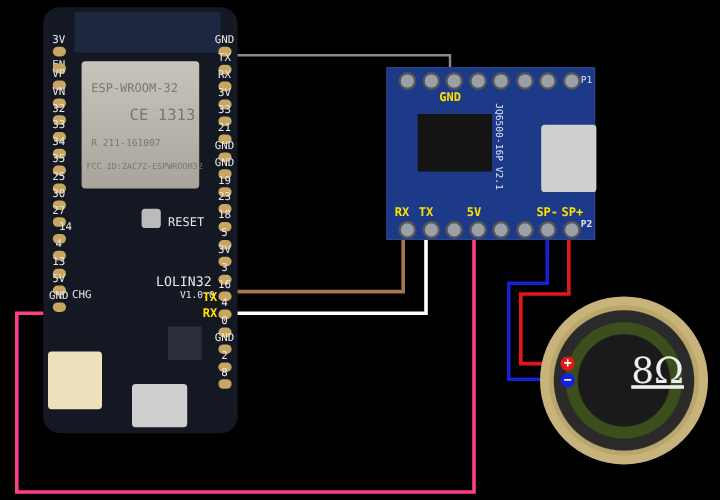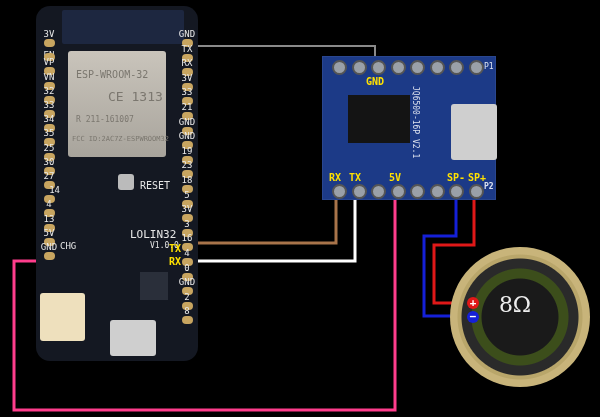--- a/index.html
+++ b/index.html
@@ -17,21 +17,21 @@
   #jst{left:40px;top:293px;width:45px;height:48px;background:#eee0bd;border-radius:3px;}
   #usb1{left:110px;top:320px;width:46px;height:36px;background:#cfcfcf;border-radius:3px;}
   #chip{left:140px;top:272px;width:28px;height:28px;background:#2a2f3a;}
   #mp3{left:322px;top:56px;width:172px;height:142px;background:#1c3a87;border:1px solid #29468f;}
   #mp3ic{left:348px;top:95px;width:62px;height:48px;background:#141414;}
   #usb2{left:451px;top:104px;width:46px;height:56px;background:#cfcfcf;border-radius:3px;}
   .mpin{width:11px;height:11px;border-radius:50%;background:#9aa0a8;border:2px solid #555;}
   .mlbl{color:#ffe100;font-weight:bold;font-size:10px;white-space:nowrap;}
   .wire{position:absolute;}
   #speaker{left:450px;top:247px;width:140px;height:140px;border-radius:50%;background:radial-gradient(circle,#1a1a1a 0 38px,#3c4e1b 39px 48px,#2a2a2a 49px 58px,#b9a66a 59px 62px,#c8b47a 63px 70px);}
-  #spklbl{left:490px;top:292px;width:50px;text-align:center;color:#eee;font-size:22px;font-family:"DejaVu Serif",serif;}
+  #spklbl{left:523px;top:292px;width:50px;text-align:center;color:#eee;font-size:30px;font-family:"DejaVu Serif",serif;text-decoration:underline;}
   .term{width:12px;height:12px;border-radius:50%;color:#fff;font-size:11px;line-height:12px;text-align:center;font-weight:bold;}
 </style>
 </head>
 <body>
 
 <svg class="wire" width="600" height="417" style="left:0;top:0;">
   <polyline points="192,46 375,46 375,62" fill="none" stroke="#8a8a8a" stroke-width="2"></polyline>
   <polyline points="188,243 336,243 336,182" fill="none" stroke="#a8744a" stroke-width="3"></polyline>
   <polyline points="188,261 355,261 355,182" fill="none" stroke="#ffffff" stroke-width="3"></polyline>
   <polyline points="40,261 14,261 14,410 395,410 395,182" fill="none" stroke="#ff3d8c" stroke-width="3"></polyline>

